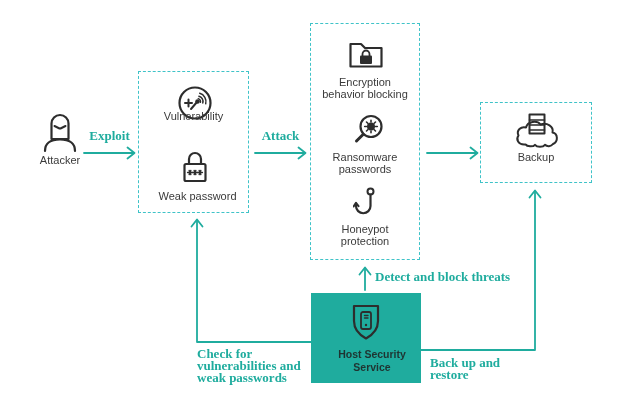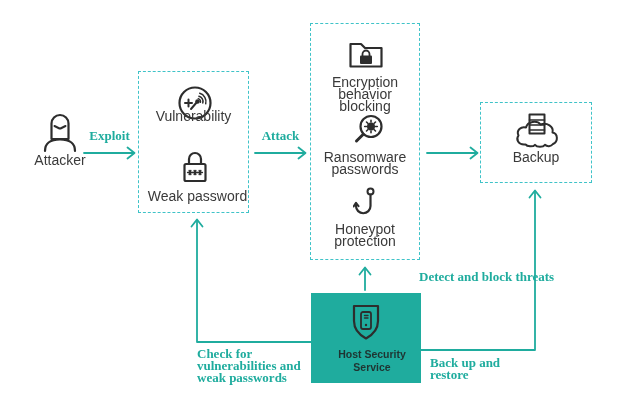--- a/index.html
+++ b/index.html
@@ -7,35 +7,35 @@
     position:relative;width:640px;height:408px;background:#ffffff;overflow:hidden;
     font-family:"Liberation Sans","DejaVu Sans",sans-serif;
   }
   .dashed-box{
     position:absolute;border:1px dashed #3FC3C8;background:transparent;box-sizing:border-box;
   }
   .solid-box{
     position:absolute;background:#1FAC9E;box-sizing:border-box;
   }
   .lbl{
-    position:absolute;color:#3A3A3A;font-size:14px;line-height:12px;text-align:center;
+    position:absolute;color:#3A3A3A;font-size:11px;line-height:12px;text-align:center;
   }
   .teal-lbl{
     position:absolute;color:#1FAC9E;font-size:13px;line-height:12px;font-weight:bold;font-family:Liberation Serif, serif;
   }
   .dark-lbl{
     position:absolute;color:#1F3431;font-size:10.5px;line-height:12.5px;font-weight:bold;text-align:center;margin-left:12px;
   }
   .icon{position:absolute;}
   .icon svg{display:block;}
   svg .ln{stroke:#2D2D2D;fill:none;stroke-linecap:round;stroke-linejoin:round;}
   svg .fl{fill:#2D2D2D;stroke:none;}
   #edges{position:absolute;left:0;top:0;pointer-events:none;}
   #edges path{stroke:#1FAC9E;stroke-width:1.8;fill:none;stroke-linecap:round;stroke-linejoin:round;}
-  .nowrap{white-space:nowrap;margin-left:44px;}
+  .nowrap{white-space:nowrap;}
 </style>
 </head>
 <body>
 
 <div id="canvas">
 
   <svg id="edges" width="640" height="408" viewBox="0 0 640 408">
     <g>
       <path d="M84,153 H133"></path>
         <path d="M127.5,147.5 L134.5,153 L127.5,158.5"></path>

